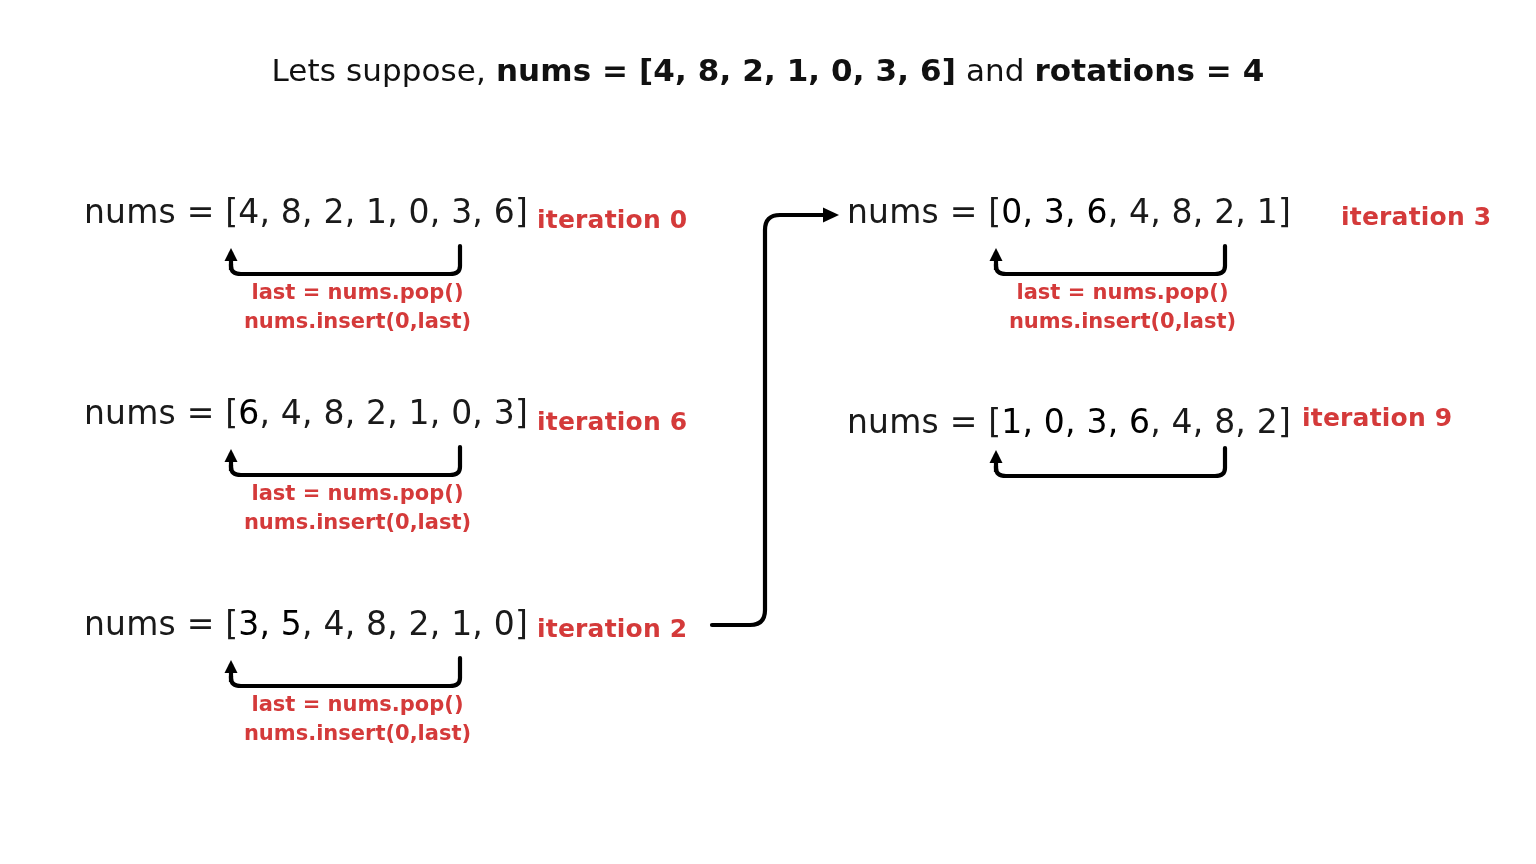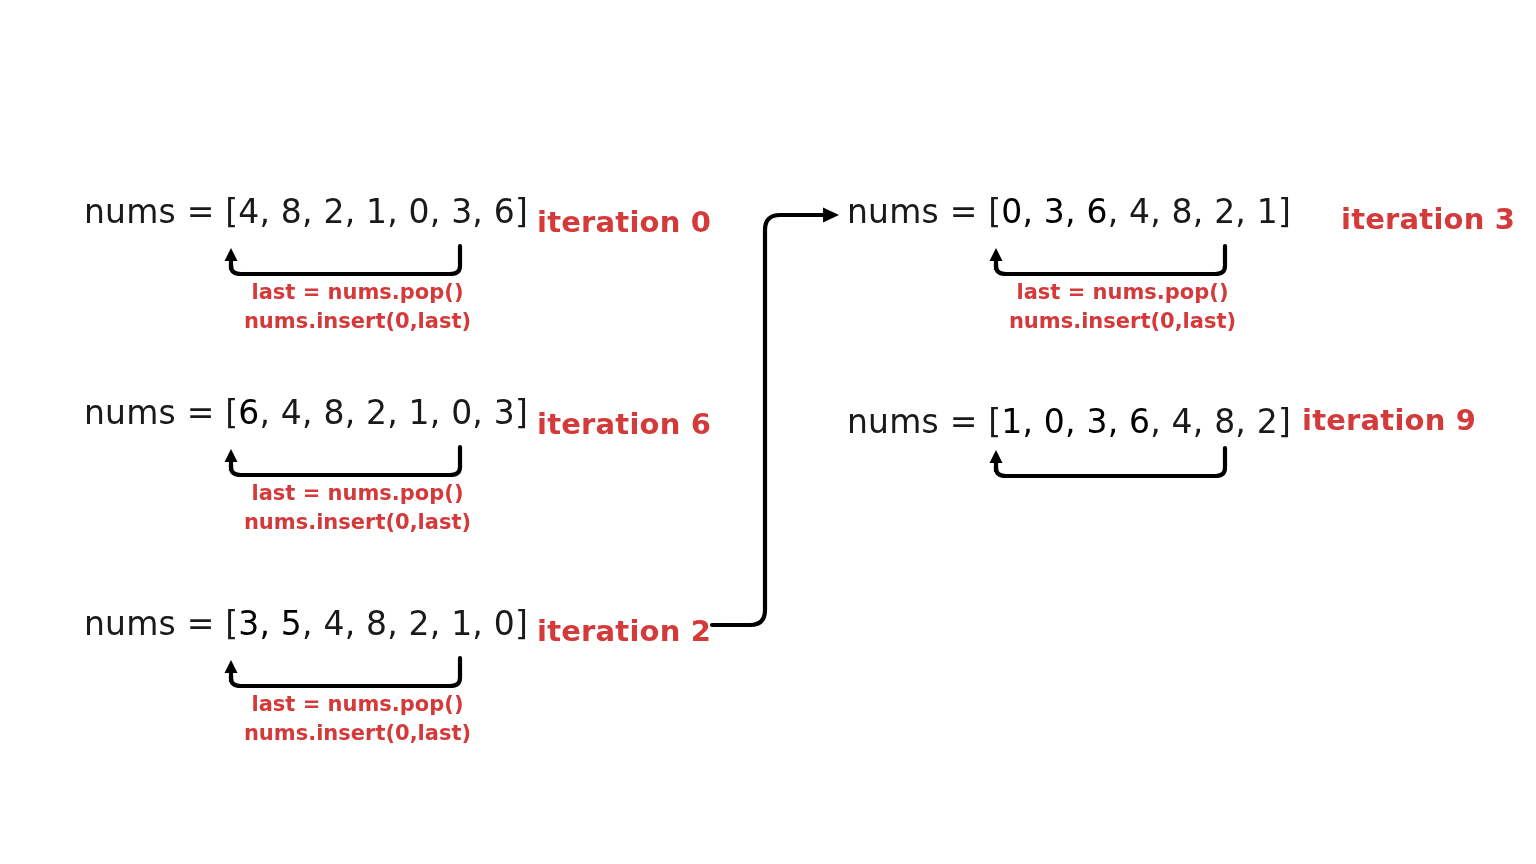--- a/index.html
+++ b/index.html
@@ -42,21 +42,21 @@
   .expr {
     position: absolute;
     font-size: 33px;
     color: #1a1a1a;
     white-space: nowrap;
     letter-spacing: 0.2px;
   }
   .expr .b { font-weight: normal; color: #000000; }
   .iter-label {
     position: absolute;
-    font-size: 29px;
+    font-size: 25px;
     font-weight: bold;
     color: #d43a3a;
     white-space: nowrap;
     letter-spacing: 0.2px;
   }
   .code {
     position: absolute;
     text-align: center;
     font-size: 21px;
     font-weight: bold;
@@ -69,20 +69,23 @@
   }
   .connector {
     position: absolute;
   }
 </style>
 </head>
 <body>
 
 <div class="canvas">
 
+  <div id="title">
+    <span>Lets suppose, </span><span class="b">nums = [4, 8, 2, 1, 0, 3, 6]</span><span> and </span><span class="b">rotations = 4</span>
+  </div>
 
   <div class="iter">
     <div class="expr" style="left:84px; top:192px;">
       <span>nums = [</span><span class="b"></span><span>4, 8, 2, 1, 0, 3, 6</span><span>]</span>
     </div>
 
     <svg class="loop-arrow" style="left:218px; top:238px;" width="260" height="42" viewBox="0 0 260 42">
       <path d="M 13,32 L 13,14" fill="none" stroke="#000" stroke-width="4.2" stroke-linecap="butt"></path>
       <path d="M 13,10 L 6.5,23 L 19.5,23 Z" fill="#000"></path>
       <path d="M 13,26 L 13,28 Q 13,36 23,36 L 232,36 Q 242,36 242,28 L 242,8" fill="none" stroke="#000" stroke-width="4.2" stroke-linecap="round" stroke-linejoin="round"></path>

